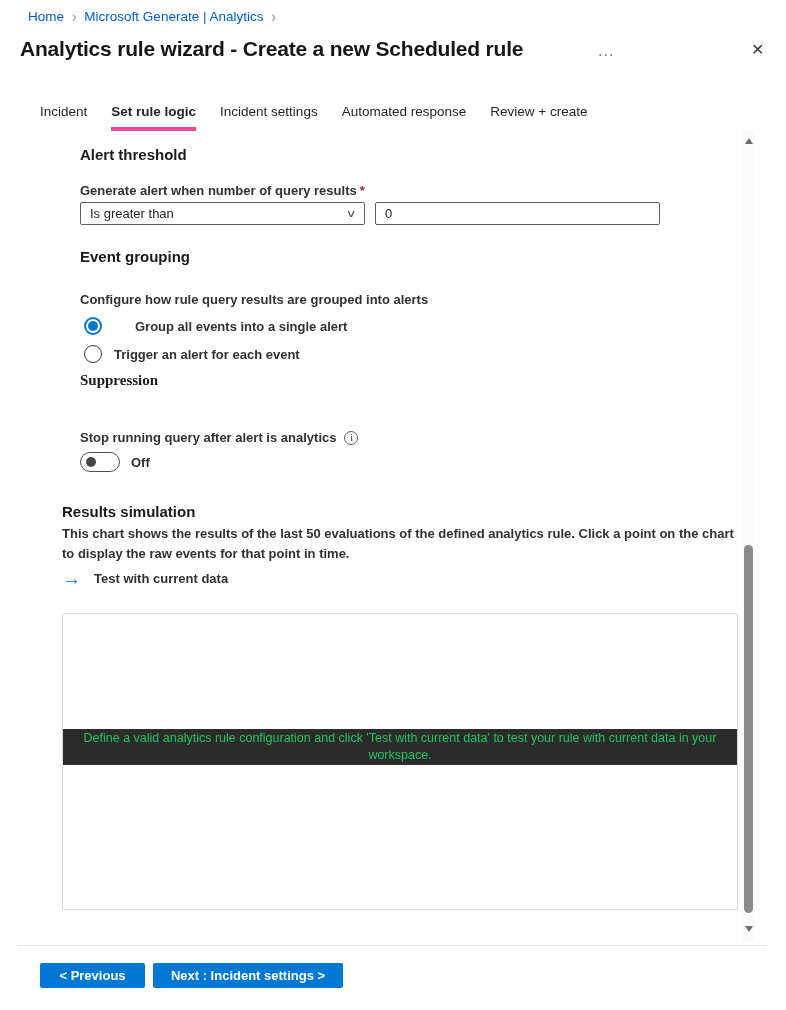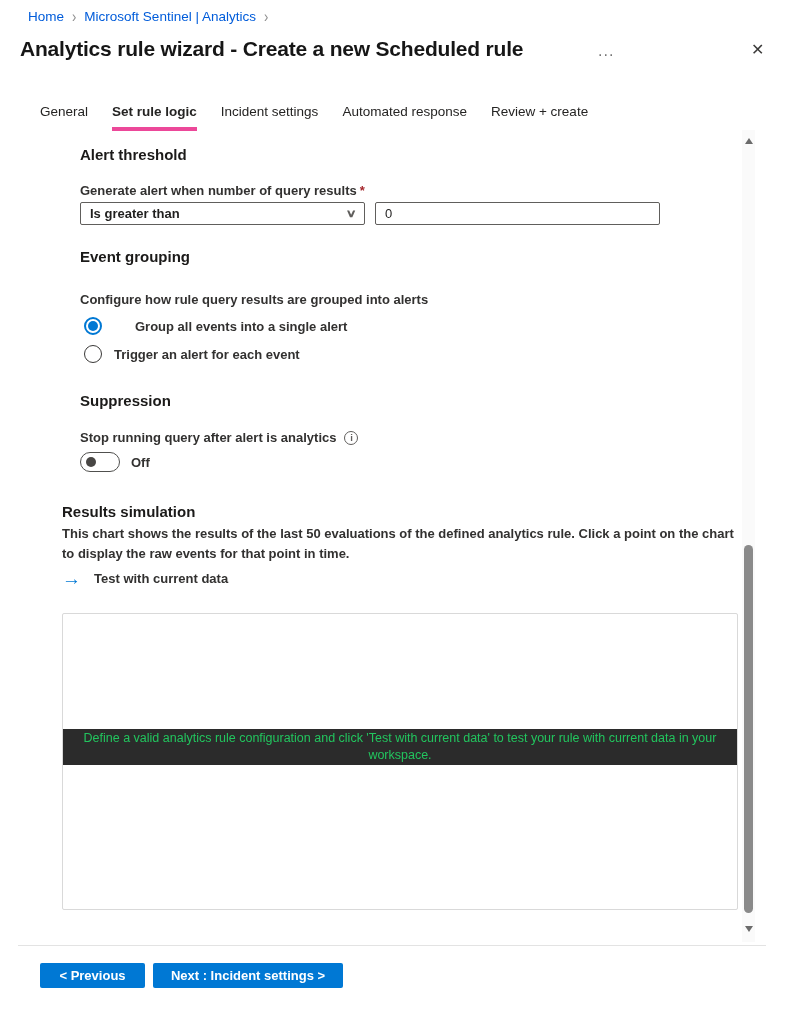--- a/index.html
+++ b/index.html
@@ -26,21 +26,21 @@
   .tab.active { font-weight:700; border-bottom:4px solid #ec4899; }
 
   
   .section-h { position:absolute; font-size:15px; font-weight:700; color:#1b1a19; }
   .txt { font-size:13px; color:#323130;font-weight:bold; }
 
   
   .at-label { position:absolute; left:80px; top:183px; }
   .req { color:#a4262c; margin-left:3px; }
   .select-box { position:absolute; left:80px; top:202px; width:285px; height:23px; border:1px solid #605e5c; border-radius:2px; background:#fff;
-    display:flex; align-items:center; justify-content:space-between; padding:8px 9px; font-size:13px; color:#201f1e; cursor:pointer;font-weight:bold; }
+    display:flex; align-items:center; justify-content:space-between; padding:8px 9px; font-size:13px; color:#201f1e; cursor:pointer; }
   .chevron { color:#605e5c; font-size:11px; transform:scaleX(1.4); }
   .num-input { position:absolute; left:375px; top:202px; width:285px; height:23px; border:1px solid #605e5c; border-radius:2px;
     font-size:13px; color:#201f1e; padding:0 9px; font-family:"Liberation Sans", sans-serif; outline:none; }
 
   
   .eg-desc { position:absolute; left:80px; top:292px; }
   .radio-row { position:absolute; left:84px; display:flex; align-items:center; gap:12px; cursor:pointer; }
   .radio { width:18px; height:18px; border-radius:50%; flex:0 0 auto; position:relative; }
   .radio.sel { border:2px solid #0078d4; }
   .radio.sel::after { content:""; position:absolute; inset:2px; border-radius:50%; background:#0078d4; }
@@ -78,30 +78,30 @@
   .btn-next { left:153px; width:190px; }
 </style>
 </head>
 <body>
 
 <div class="stage">
 
   <div class="breadcrumb">
     <span class="crumb">Home</span>
     <span class="crumb-sep">›</span>
-    <span class="crumb">Microsoft Sentinel | Analytics</span>
+    <span class="crumb">Microsoft Generate | Analytics</span>
     <span class="crumb-sep">›</span>
   </div>
 
   <div class="page-title">Analytics rule wizard - Create a new Scheduled rule</div>
   <div class="more-btn">...</div>
   <div class="close-btn">✕</div>
 
   <div class="tabs">
-    <div class="tab">General</div>
+    <div class="tab">Incident</div>
     <div class="tab active">Set rule logic</div>
     <div class="tab">Incident settings</div>
     <div class="tab">Automated response</div>
     <div class="tab">Review + create</div>
   </div>
 
   <div class="section-h" style="left:80px; top:146px;">Alert threshold</div>
   <div class="txt at-label">
     <span>Generate alert when number of query results</span><span class="req">*</span>
   </div>
@@ -115,21 +115,21 @@
   <div class="txt eg-desc">Configure how rule query results are grouped into alerts</div>
   <div class="radio-row" style="top:317px;gap:33px;">
     <span class="radio sel"></span>
     <span class="txt">Group all events into a single alert</span>
   </div>
   <div class="radio-row" style="top:345px;">
     <span class="radio unsel"></span>
     <span class="txt">Trigger an alert for each event</span>
   </div>
 
-  <div class="section-h" style="left:80px; top:392px;">Suppression</div>
+  <div class="section-h" style="left:80px; top:372px;font-family:Liberation Serif, serif;">Suppression</div>
   <div class="txt sup-label">
     <span>Stop running query after alert is analytics</span>
     <span class="info-icon">i</span>
   </div>
   <div class="toggle">
     <span class="toggle-knob"></span>
   </div>
   <div class="txt toggle-state">Off</div>
 
   <div class="section-h" style="left:62px; top:503px;">Results simulation</div>

